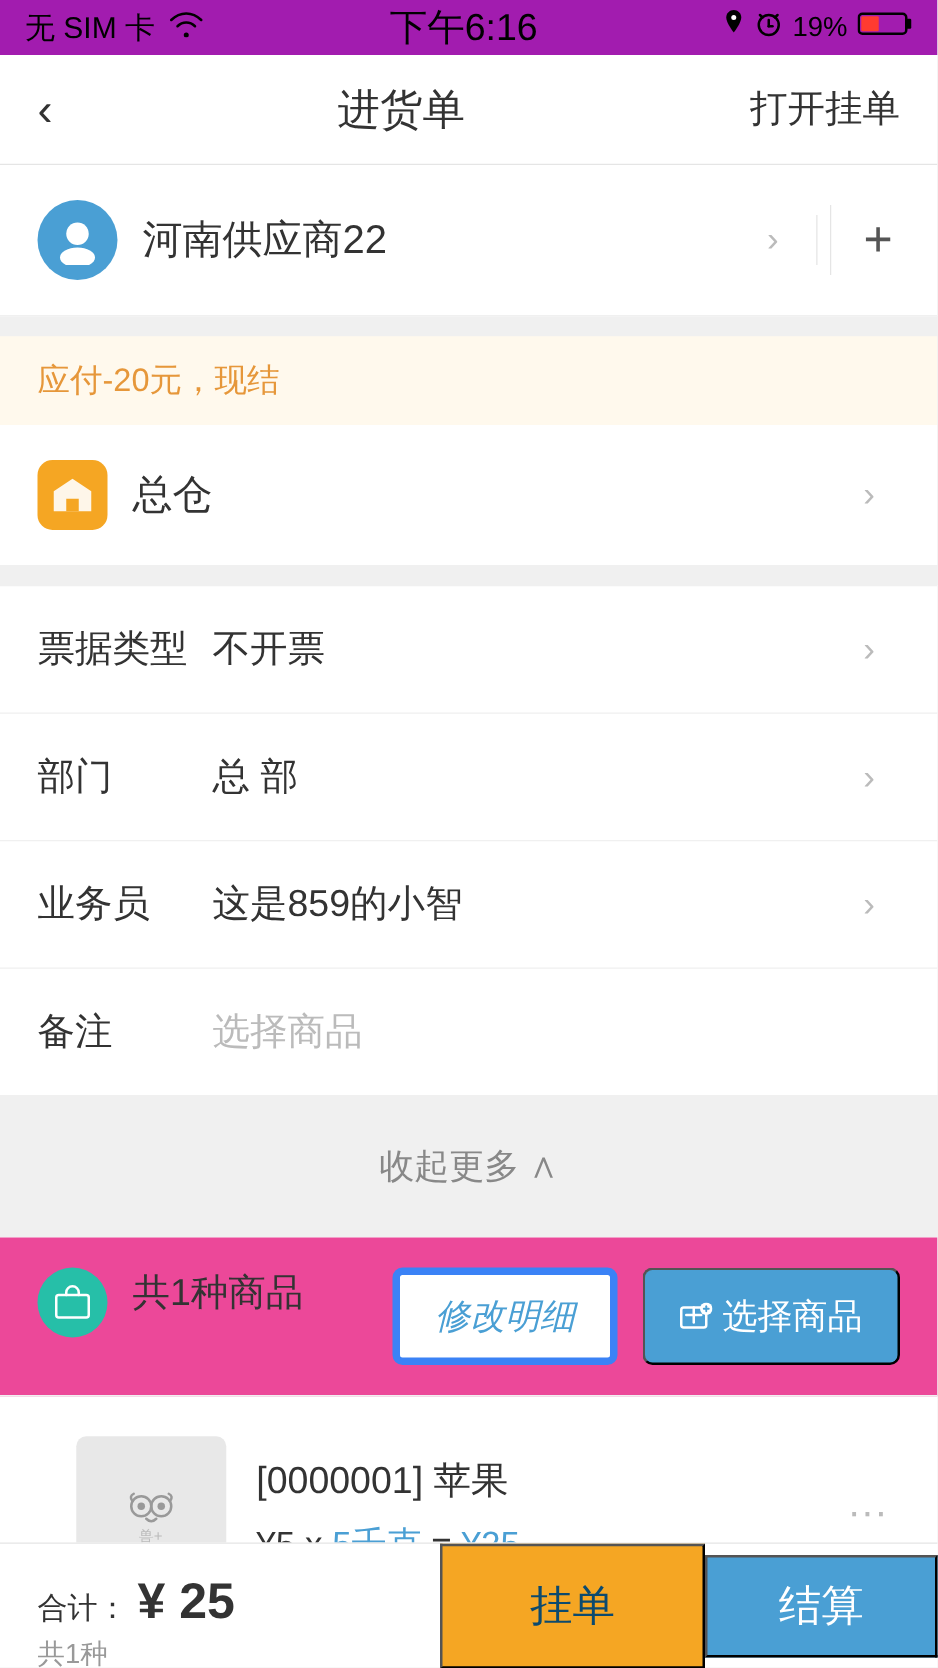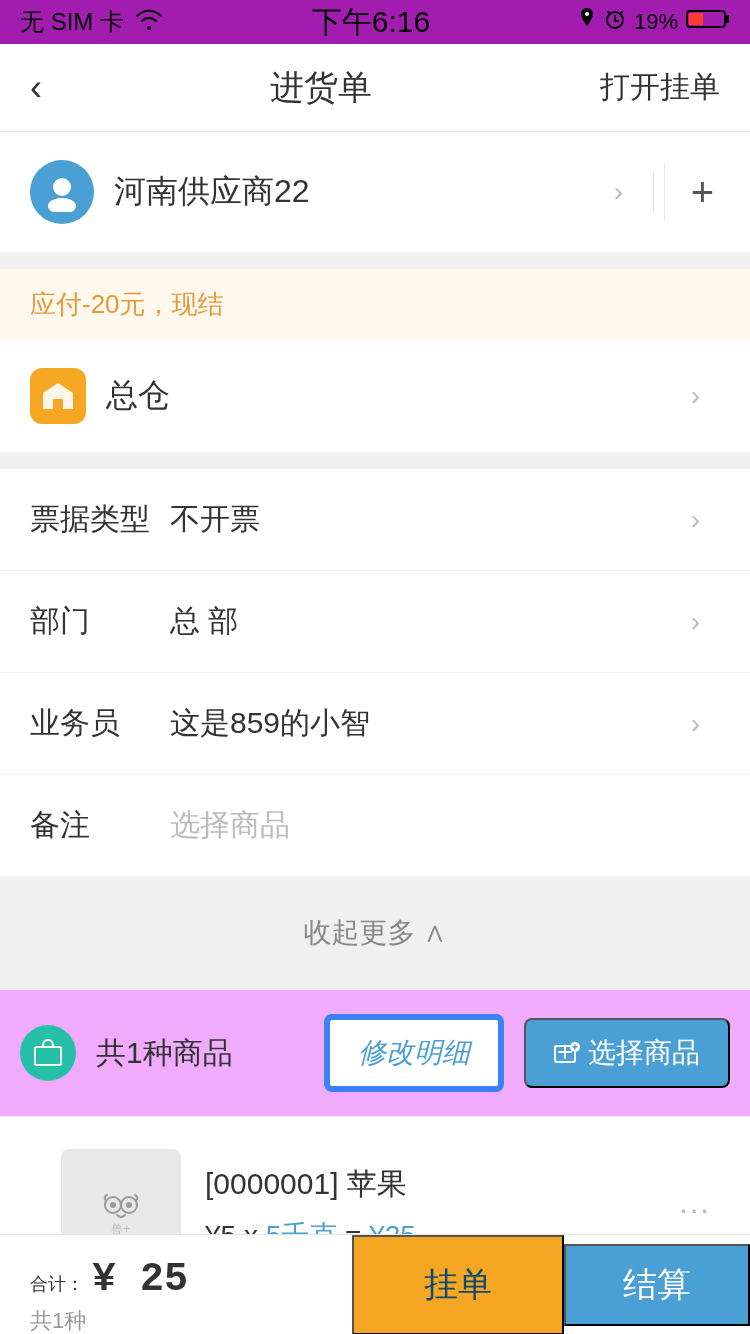--- a/index.html
+++ b/index.html
@@ -164,25 +164,24 @@
       font-size: 28px;
       color: #888;
       display: flex;
       align-items: center;
       justify-content: center;
       gap: 8px;
     }
 
     
     .product-header {
-      background: #f0abfc;
+      background: #ec4899;
       margin-top: 0;
-      padding: 24px 20px;
-      display: flex;
-      align-items: center;
+      padding: 24px 30px;
+      display: flex;
       border-bottom: 1px solid #f0f0f0;
     }
     .product-icon {
       width: 56px;
       height: 56px;
       border-radius: 50%;
       background: #26bfa8;
       display: flex;
       align-items: center;
       justify-content: center;
@@ -277,27 +276,26 @@
       padding: 0 30px;
     }
     .summary-total {
       font-size: 32px;
       color: #333;
       display: flex;
       align-items: baseline;
       gap: 8px;
     }
     .summary-total-label {
-      font-size: 18px;
+      font-size: 24px;
       margin-top: 38px;
     }
     .summary-total-amount {
       font-size: 40px;
       font-weight: bold;
-      font-family: Liberation Mono, monospace;
     }
     .summary-count {
       font-size: 22px;
       color: #999;
       margin-top: 4px;
     }
     .btn-hang {
       width: 212px;
       height: 100px;
       background: #f5a623;

